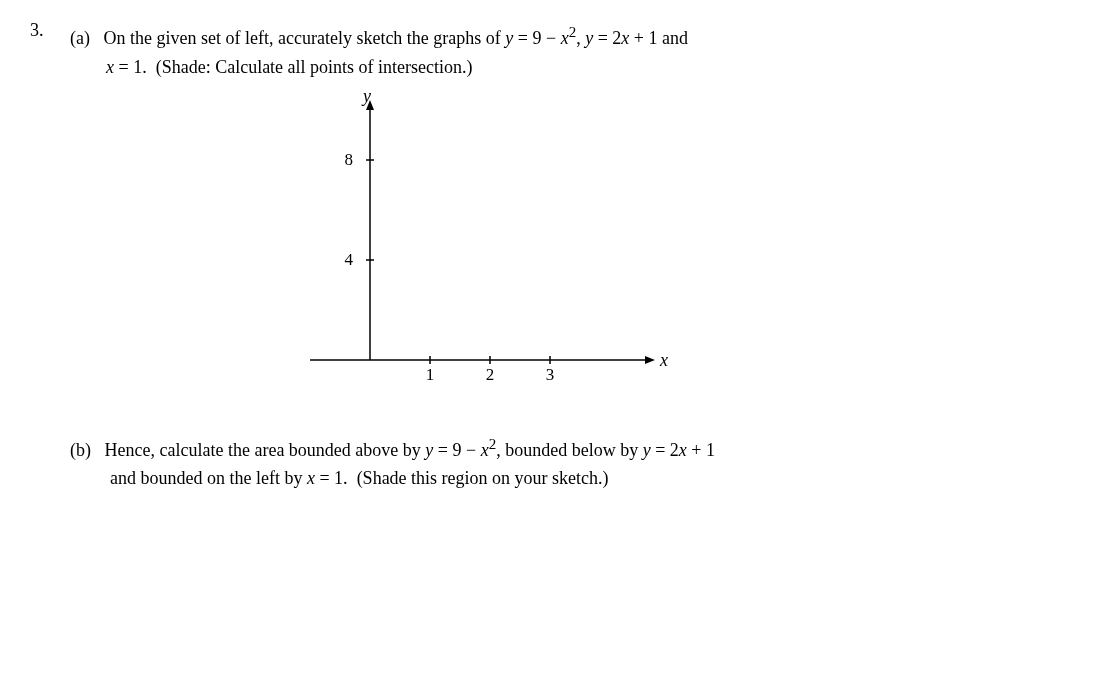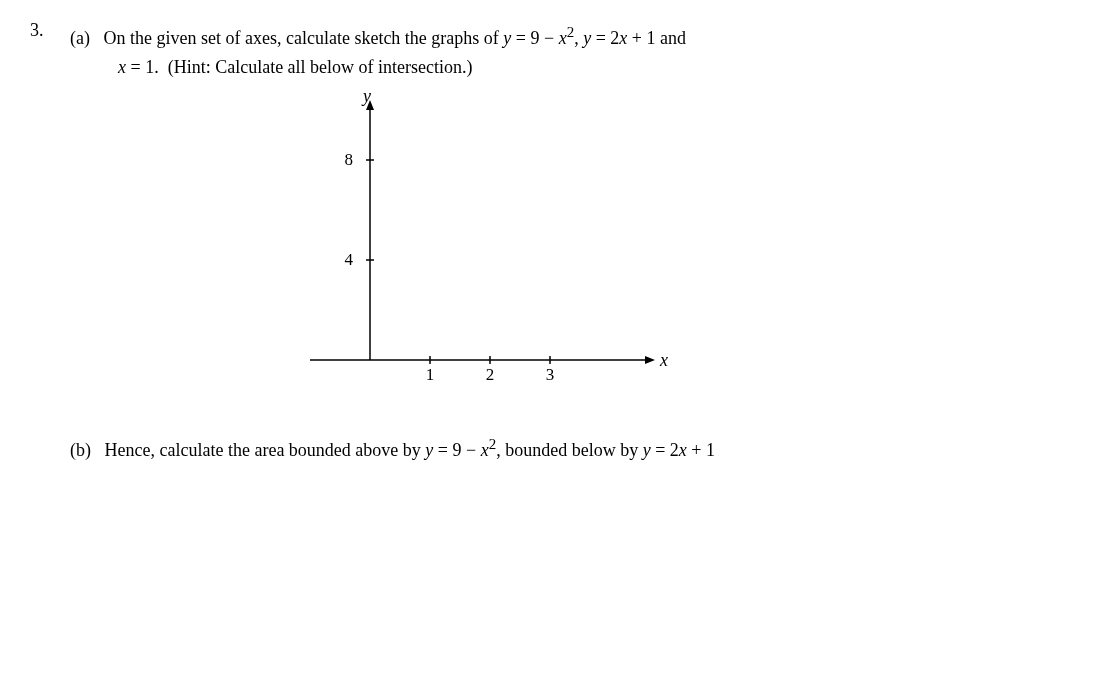--- a/index.html
+++ b/index.html
@@ -86,27 +86,27 @@
 </head>
 <body>
 
 <div class="problem-container">
   <div class="problem-header">
     <span class="problem-number">3.</span>
     <div class="problem-content">
       <div class="part-a-text">
         <span class="part-label">(a)</span>
         &nbsp;
-        <span>On the given set of axes, calculate sketch the graphs of</span>
+        <span>On the given set of left, accurately sketch the graphs of</span>
         <span> <i>y</i> = 9 − <i>x</i><sup>2</sup>,</span>
         <span> <i>y</i> = 2<i>x</i> + 1</span>
         <span>and</span>
         <br>
-        <span style="margin-left: 48px;"><i>x</i> = 1.&nbsp;</span>
-        <span>(Hint: Calculate all below of intersection.)</span>
+        <span style="margin-left: 36px;"><i>x</i> = 1.&nbsp;</span>
+        <span>(Shade: Calculate all points of intersection.)</span>
       </div>
 
       <div class="graph-container">
         <div class="axes-area">
           <svg class="axes-svg" viewBox="0 0 420 320">
 
             <line x1="120" y1="15" x2="120" y2="268" stroke="black" stroke-width="1.5"></line>
 
             <polygon points="120,8 116,18 124,18" fill="black"></polygon>
 
@@ -137,16 +137,21 @@
       </div>
 
       <div class="part-b-text">
         <span class="part-label">(b)</span>
         &nbsp;
         <span>Hence, calculate the area bounded above by</span>
         <span> <i>y</i> = 9 − <i>x</i><sup>2</sup>,</span>
         <span>bounded below by</span>
         <span> <i>y</i> = 2<i>x</i> + 1</span>
         <br>
+        <span class="part-b-indent">
+          <span>and bounded on the left by</span>
+          <span> <i>x</i> = 1.&nbsp;</span>
+          <span>(Shade this region on your sketch.)</span>
+        </span>
       </div>
     </div>
   </div>
 </div>
 
 </body></html>

